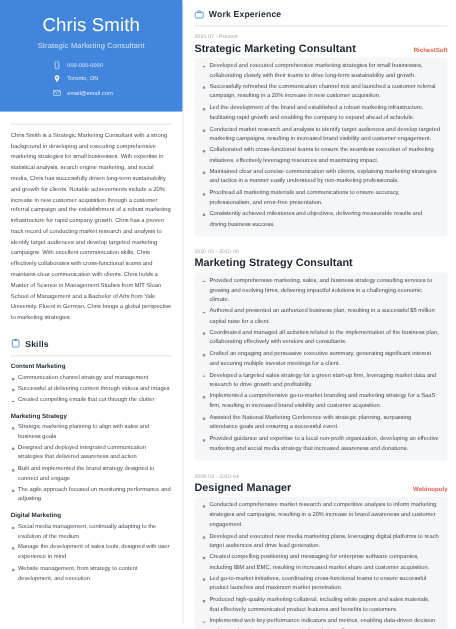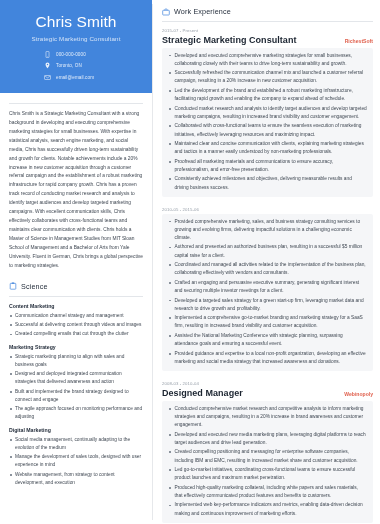--- a/index.html
+++ b/index.html
@@ -39,21 +39,21 @@
     display: flex; align-items: center; justify-content: center;
   }
   .contact-ico svg { display: block; }
   .contact-txt { color: #e4eefb; font-size: 4.6px; letter-spacing: .1px; white-space: nowrap; }
 
   .left-body { padding: 10px 9px 0 9px; }
 
   .sec-head { display: flex; align-items: center; gap: 4px; margin-bottom: 5px; }
   .sec-head .sh-ico { width: 8px; height: 8px; flex: 0 0 8px; display:flex; align-items:center; justify-content:center; }
   .sec-head .sh-ico svg { display: block; }
-  .sec-title { font-size: 7.2px; font-weight: normal; color: #1f2937; letter-spacing: .15px; }
+  .sec-title { font-size: 7.2px; font-weight: bold; color: #1f2937; letter-spacing: .15px; }
   .sec-rule { height: 1px; background: #e3e6ea; margin-bottom: 6px; }
 
   .summary-text {
     font-size: 4.85px;
     line-height: 1.85;
     color: #3f4752;
     text-align: left;
   }
 
   .skills-wrap { margin-top: 11px; }
@@ -157,21 +157,21 @@
       </div>
 
       <div class="skills-wrap">
         <div class="sec-head">
           <span class="sh-ico">
             <svg width="8" height="8" viewBox="0 0 16 16">
                 <rect x="2.4" y="2.6" width="11.2" height="11.8" rx="1.3" fill="none" stroke="#4285DC" stroke-width="1.4"></rect>
                 <rect x="5.4" y="1" width="5.2" height="2.6" rx=".8" fill="#4285DC"></rect>
               </svg>
           </span>
-          <span class="sec-title">Science</span>
+          <span class="sec-title">Skills</span>
         </div>
         <div class="sec-rule"></div>
         <div id="skill-groups">
             <div class="skill-group">
               <div class="skill-cat">Content Marketing</div>
               <ul class="skill-list">
                 <li>Communication channel strategy and management</li>
                 <li>Successful at delivering content through videos and images</li>
                 <li>Created compelling emails that cut through the clutter</li>
               </ul>
@@ -229,20 +229,24 @@
               <li>Collaborated with cross-functional teams to ensure the seamless execution of marketing initiatives, effectively leveraging resources and maximizing impact.</li>
               <li>Maintained clear and concise communication with clients, explaining marketing strategies and tactics in a manner easily understood by non-marketing professionals.</li>
               <li>Proofread all marketing materials and communications to ensure accuracy, professionalism, and error-free presentation.</li>
               <li>Consistently achieved milestones and objectives, delivering measurable results and driving business success.</li>
             </ul>
           </div>
         </div>
         <div class="job-gap"></div>
         <div class="job">
           <div class="job-dates">2010-05 - 2015-06</div>
+          <div class="job-head-row">
+            <div class="job-role">Marketing Strategy Consultant</div>
+            <div class="job-company" style="color: rgb(224, 97, 78);"></div>
+          </div>
           <div class="bullets-card">
             <ul class="job-bullets">
               <li>Provided comprehensive marketing, sales, and business strategy consulting services to growing and evolving firms, delivering impactful solutions in a challenging economic climate.</li>
               <li>Authored and presented an authorized business plan, resulting in a successful $5 million capital raise for a client.</li>
               <li>Coordinated and managed all activities related to the implementation of the business plan, collaborating effectively with vendors and consultants.</li>
               <li>Crafted an engaging and persuasive executive summary, generating significant interest and securing multiple investor meetings for a client.</li>
               <li>Developed a targeted sales strategy for a green start-up firm, leveraging market data and research to drive growth and profitability.</li>
               <li>Implemented a comprehensive go-to-market branding and marketing strategy for a SaaS firm, resulting in increased brand visibility and customer acquisition.</li>
               <li>Assisted the National Marketing Conference with strategic planning, surpassing attendance goals and ensuring a successful event.</li>
               <li>Provided guidance and expertise to a local non-profit organization, developing an effective marketing and social media strategy that increased awareness and donations.</li>

